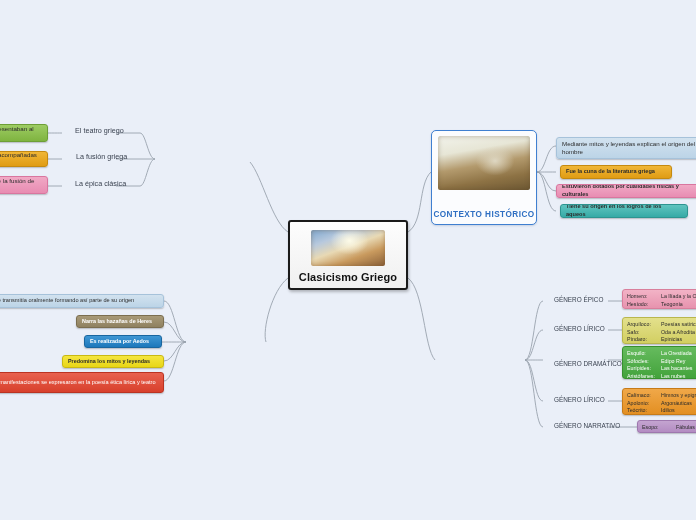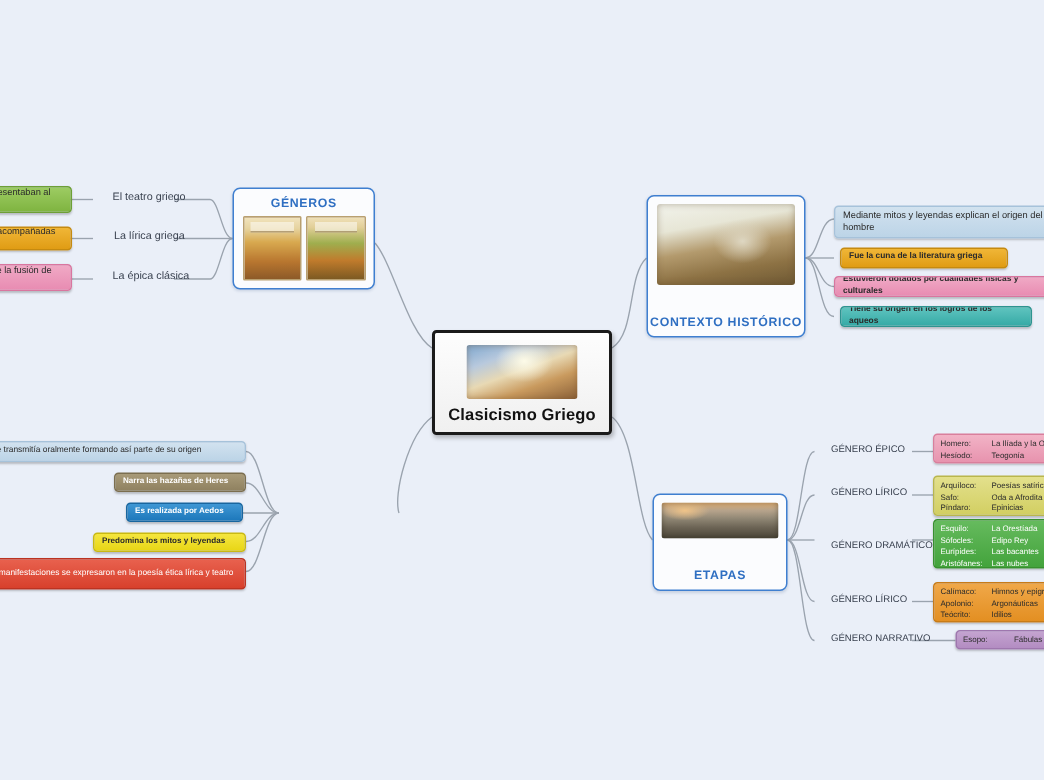--- a/index.html
+++ b/index.html
@@ -192,30 +192,23 @@
       <path d="M608,401 H622"></path>
       <path d="M608,427 H637"></path>
     </g>
   </svg>
 
   <div class="root-node">
     <div class="root-thumb"></div>
     <div class="root-label">Clasicismo Griego</div>
   </div>
 
-  <div class="topic" id="n-generos">
-    <div class="topic-label top">GÉNEROS</div>
-    <div class="thumb" id="thumb-generos">
-      <div class="book b1"></div>
-      <div class="book b2"></div>
-    </div>
-  </div>
 
   <div class="plain" style="left:75px; top:126px;text-align:right;">El teatro griego</div>
-  <div class="plain" style="left:76px; top:152px;">La lírica griega</div>
+  <div class="plain" style="left:76px; top:152px;">La fusión griega</div>
   <div class="plain" style="left:75px; top:179px;">La épica clásica</div>
 
   <div class="chip c-green" style="left:-28px; top:124px; width:76px; height:18px;">Se representaban al dios</div>
   <div class="chip c-amber" style="left:-32px; top:151px; width:80px; height:16px;">Poesías acompañadas por la lira</div>
   <div class="chip c-pink" style="left:-28px; top:176px; width:76px; height:18px;">Nace de la fusión de este</div>
 
   <div class="topic" id="n-contexto">
     <div class="thumb" id="thumb-contexto"></div>
     <div class="topic-label bottom">CONTEXTO HISTÓRICO</div>
   </div>
@@ -225,24 +218,20 @@
   <div class="chip c-pink bold" style="left:556px; top:184px; width:150px; height:14px; font-size:5.6px;">Estuvieron dotados por cualidades físicas y culturales</div>
   <div class="chip c-teal bold" style="left:560px; top:204px; width:128px; height:14px; font-size:5.6px;">Tiene su origen en los logros de los aqueos</div>
 
 
   <div class="chip c-ltblue" style="left:-12px; top:294px; width:176px; height:14px; font-size:5.6px;">Se transmitía oralmente formando así parte de su origen</div>
   <div class="chip c-khaki white bold" style="left:76px; top:315px; width:88px; height:13px; font-size:5.4px;">Narra las hazañas de Heres</div>
   <div class="chip c-blue white bold" style="left:84px; top:335px; width:78px; height:13px; font-size:5.4px;">Es realizada por Aedos</div>
   <div class="chip c-yellow bold" style="left:62px; top:355px; width:102px; height:13px; font-size:5.4px;">Predomina los mitos y leyendas</div>
   <div class="chip c-red white" style="left:-18px; top:372px; width:182px; height:21px; font-size:5.6px;">Sus manifestaciones se expresaron en la poesía ética lírica y teatro</div>
 
-  <div class="topic" id="n-etapas">
-    <div class="thumb" id="thumb-etapas"></div>
-    <div class="topic-label bottom">ETAPAS</div>
-  </div>
 
   <div class="plain" style="left:554px; top:296px; font-size:6.4px;">GÉNERO ÉPICO</div>
   <div class="plain" style="left:554px; top:325px; font-size:6.4px;">GÉNERO LÍRICO</div>
   <div class="plain" style="left:554px; top:360px; font-size:6.4px;">GÉNERO DRAMÁTICO</div>
   <div class="plain" style="left:554px; top:396px; font-size:6.4px;">GÉNERO LÍRICO</div>
   <div class="plain" style="left:554px; top:422px; font-size:6.4px;">GÉNERO NARRATIVO</div>
 
   <div class="chip c-pink2 authors" style="left:622px; top:289px; width:84px; height:20px;">
     <div class="arow">
         <span class="aname">Homero:</span>

